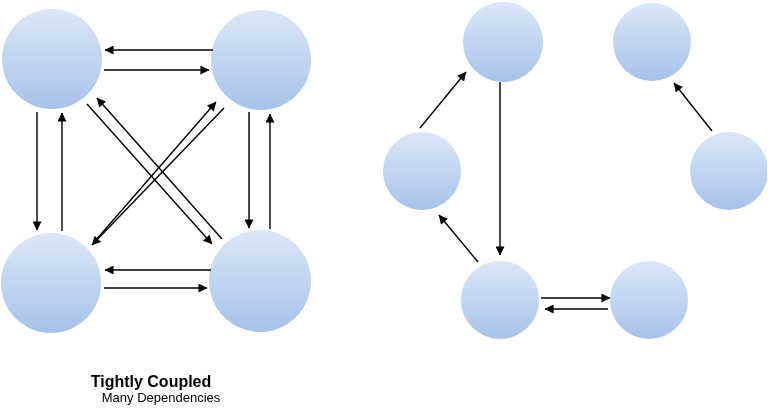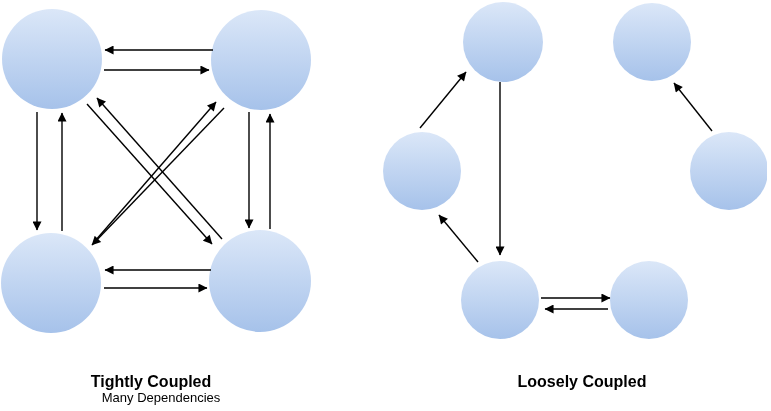--- a/index.html
+++ b/index.html
@@ -93,16 +93,15 @@
         <line x1="712" y1="131" x2="674" y2="83" stroke="#000000" stroke-width="1.4" marker-end="url(#arrowhead)"></line>
       </g>
     </svg>
 
   <div id="caption-left" class="caption">
     <span class="title">Tightly Coupled</span>
     <span class="subtitle">Many Dependencies</span>
   </div>
 
   <div id="caption-right" class="caption">
-    <span class="title">Loosely Coupled</span>
   </div>
 
 </div>
 
 </body></html>

